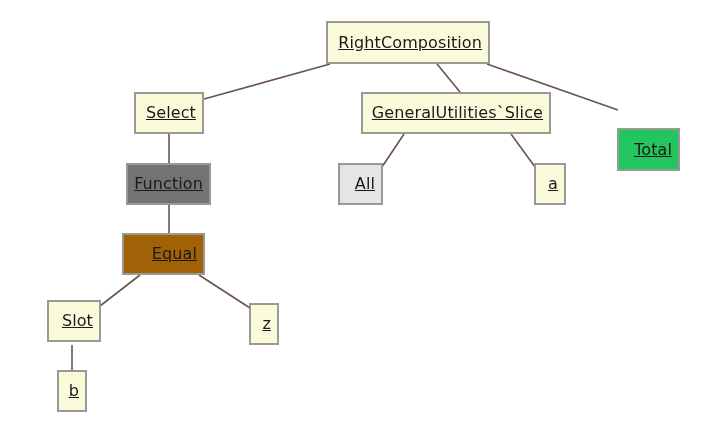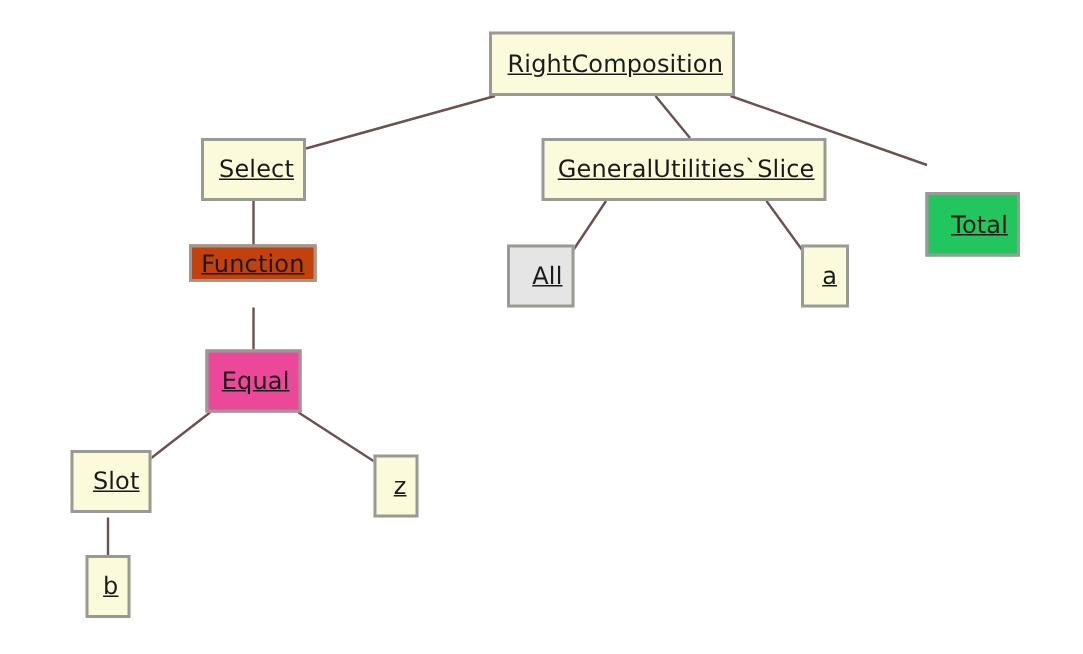--- a/index.html
+++ b/index.html
@@ -70,30 +70,30 @@
       </div>
       <div class="node" style="left: 134px; top: 92px; width: 70px; height: 42px; background: rgb(251, 251, 220); border-color: rgb(154, 154, 148); color: rgb(26, 26, 26);">
         <span class="node-label">Select</span>
       </div>
       <div class="node" style="left: 361px; top: 92px; width: 190px; height: 42px; background: rgb(251, 251, 220); border-color: rgb(154, 154, 148); color: rgb(26, 26, 26); padding-left: 44px;">
         <span class="node-label">GeneralUtilities`Slice</span>
       </div>
       <div class="node" style="left: 617px; top: 92px; width: 63px; height: 43px; background: #22c55e; border-color: rgb(154, 154, 148); color: rgb(26, 26, 26); margin-top: 36px;">
         <span class="node-label">Total</span>
       </div>
-      <div class="node" style="left: 126px; top: 163px; width: 85px; height: 25px; background: #c2410c; border-color: rgb(154, 154, 148); color: rgb(26, 26, 26);">
+      <div class="node" style="left: 126px; top: 163px; width: 85px; height: 42px; background: #737373; border-color: rgb(154, 154, 148); color: rgb(26, 26, 26);">
         <span class="node-label">Function</span>
       </div>
       <div class="node" style="left: 338px; top: 163px; width: 45px; height: 42px; background: #e5e5e5; border-color: rgb(154, 154, 148); color: rgb(26, 26, 26);">
         <span class="node-label">All</span>
       </div>
       <div class="node" style="left: 534px; top: 163px; width: 32px; height: 42px; background: rgb(251, 251, 220); border-color: rgb(154, 154, 148); color: rgb(26, 26, 26);">
         <span class="node-label">a</span>
       </div>
-      <div class="node" style="left: 137px; top: 233px; width: 64px; height: 42px; background: #ec4899; border-color: rgb(154, 154, 148); color: rgb(26, 26, 26);">
+      <div class="node" style="left: 122px; top: 233px; width: 83px; height: 42px; background: #a16207; border-color: rgb(154, 154, 148); color: rgb(26, 26, 26);">
         <span class="node-label">Equal</span>
       </div>
       <div class="node" style="left: 47px; top: 300px; width: 54px; height: 42px; background: rgb(251, 251, 220); border-color: rgb(154, 154, 148); color: rgb(26, 26, 26);">
         <span class="node-label">Slot</span>
       </div>
       <div class="node" style="left: 249px; top: 303px; width: 30px; height: 42px; background: rgb(251, 251, 220); border-color: rgb(154, 154, 148); color: rgb(26, 26, 26);">
         <span class="node-label">z</span>
       </div>
       <div class="node" style="left: 57px; top: 370px; width: 30px; height: 42px; background: rgb(251, 251, 220); border-color: rgb(154, 154, 148); color: rgb(26, 26, 26);">
         <span class="node-label">b</span>

